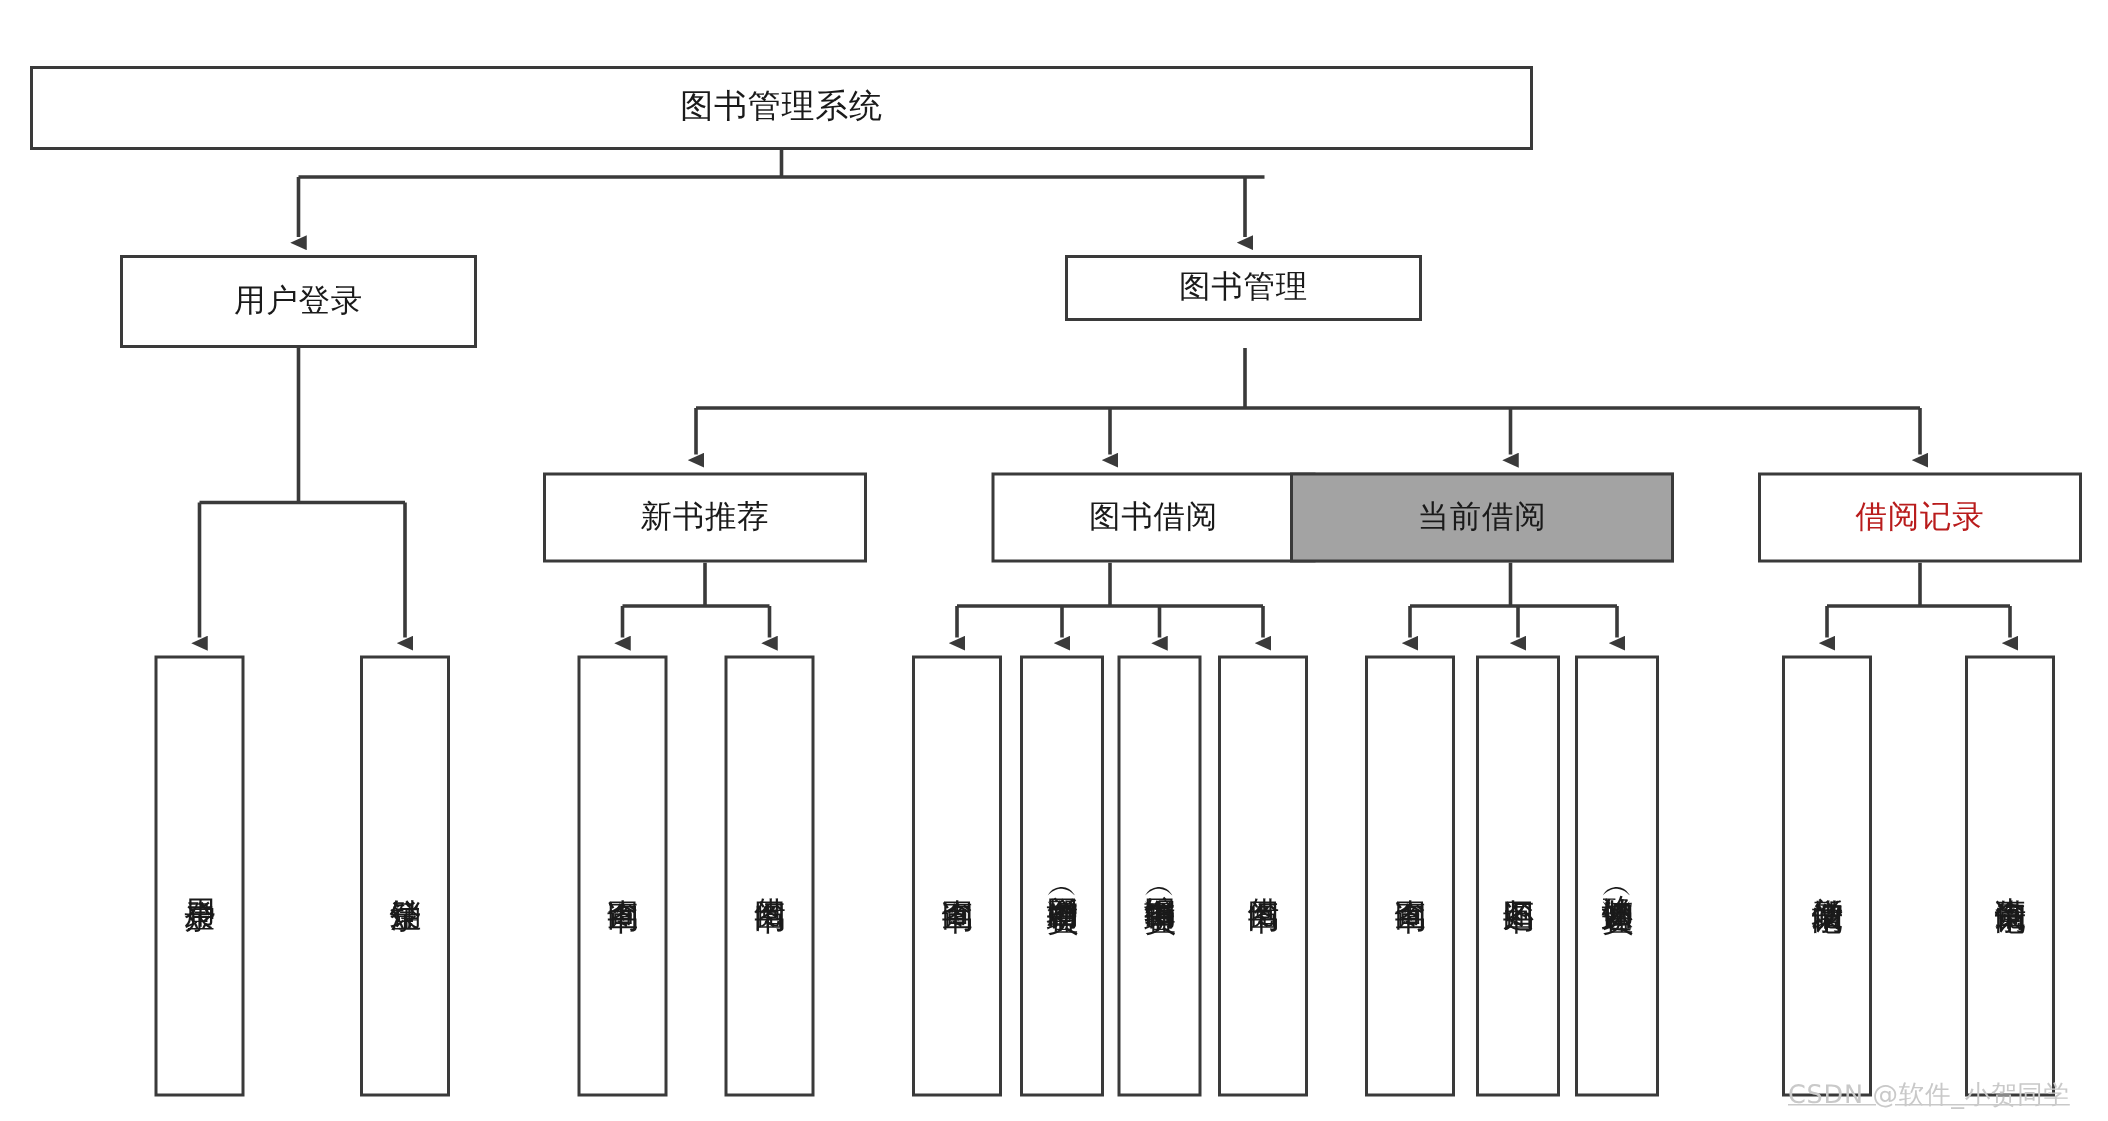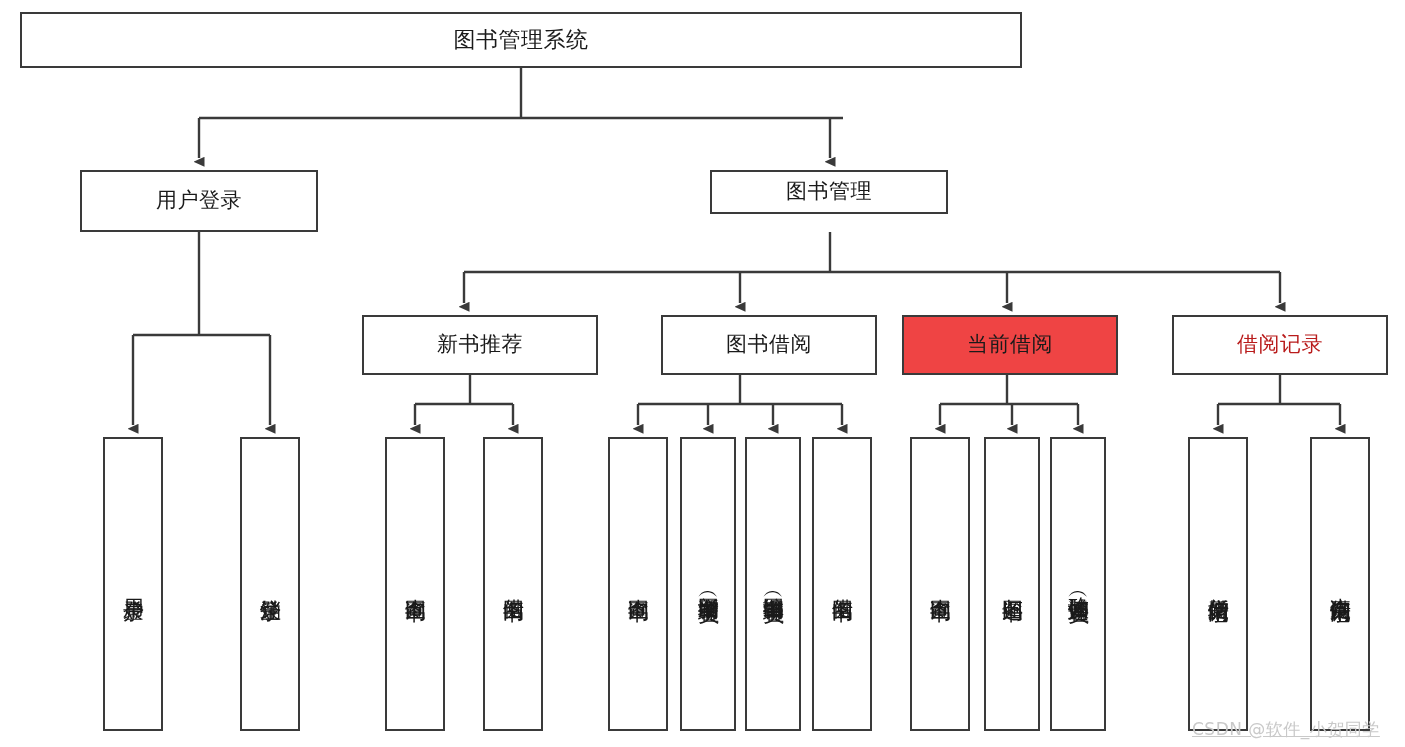--- a/index.html
+++ b/index.html
@@ -35,20 +35,21 @@
     color: #1a1a1a;
   }
   .node-h {
     font-size: 21px;
     line-height: 1.2;
     letter-spacing: 0.5px;
     white-space: nowrap;
   }
   .node-root {
     font-size: 22px;
+    margin-top: 32px;
   }
   .node-v {
     writing-mode: vertical-rl;
     text-orientation: upright;
     font-size: 21px;
     line-height: 1.18;
     letter-spacing: 1px;
     padding: 4px 0;
     align-items: center;
     justify-content: center;
@@ -139,27 +140,27 @@
     <span>图书管理系统</span>
   </div>
 
   <div class="node node-h" id="l2-0" style="left: 80px; top: 170px; width: 238px; height: 62px; border-color: rgb(58, 58, 58); background: rgb(255, 255, 255); color: rgb(26, 26, 26);">
     <span>用户登录</span>
   </div>
   <div class="node node-h" id="l2-1" style="left: 710px; top: 170px; width: 238px; height: 44px; border-color: rgb(58, 58, 58); background: rgb(255, 255, 255); color: rgb(26, 26, 26);">
     <span>图书管理</span>
   </div>
 
-  <div class="node node-h" id="l3-0" style="left: 362px; top: 315px; width: 236px; height: 60px; border-color: rgb(58, 58, 58); background: rgb(255, 255, 255); color: rgb(26, 26, 26);">
+  <div class="node node-h" id="l3-0" style="left: 362px; top: 315px; width: 216px; height: 60px; border-color: rgb(58, 58, 58); background: rgb(255, 255, 255); color: rgb(26, 26, 26);">
     <span>新书推荐</span>
   </div>
   <div class="node node-h" id="l3-1" style="left: 633px; top: 315px; width: 216px; height: 60px; border-color: rgb(58, 58, 58); background: rgb(255, 255, 255); color: rgb(26, 26, 26); margin-left: 28px;">
     <span>图书借阅</span>
   </div>
-  <div class="node node-h" id="l3-2" style="left: 902px; top: 315px; width: 216px; height: 60px; border-color: rgb(58, 58, 58); background: #ef4444; color: rgb(26, 26, 26);">
+  <div class="node node-h" id="l3-2" style="left: 860px; top: 315px; width: 256px; height: 60px; border-color: rgb(58, 58, 58); background: #a3a3a3; color: rgb(26, 26, 26);">
     <span>当前借阅</span>
   </div>
   <div class="node node-h" id="l3-3" style="left: 1172px; top: 315px; width: 216px; height: 60px; border-color: rgb(58, 58, 58); background: rgb(255, 255, 255); color: #b91c1c;">
     <span>借阅记录</span>
   </div>
 
   <div class="node node-v" id="leaf-0" style="left: 103px; top: 437px; width: 60px; height: 294px; border-color: rgb(58, 58, 58); background: rgb(255, 255, 255); color: rgb(26, 26, 26);">
     <span class="vlabel">用户登录</span>
   </div>
   <div class="node node-v" id="leaf-1" style="left: 240px; top: 437px; width: 60px; height: 294px; border-color: rgb(58, 58, 58); background: rgb(255, 255, 255); color: rgb(26, 26, 26);">

